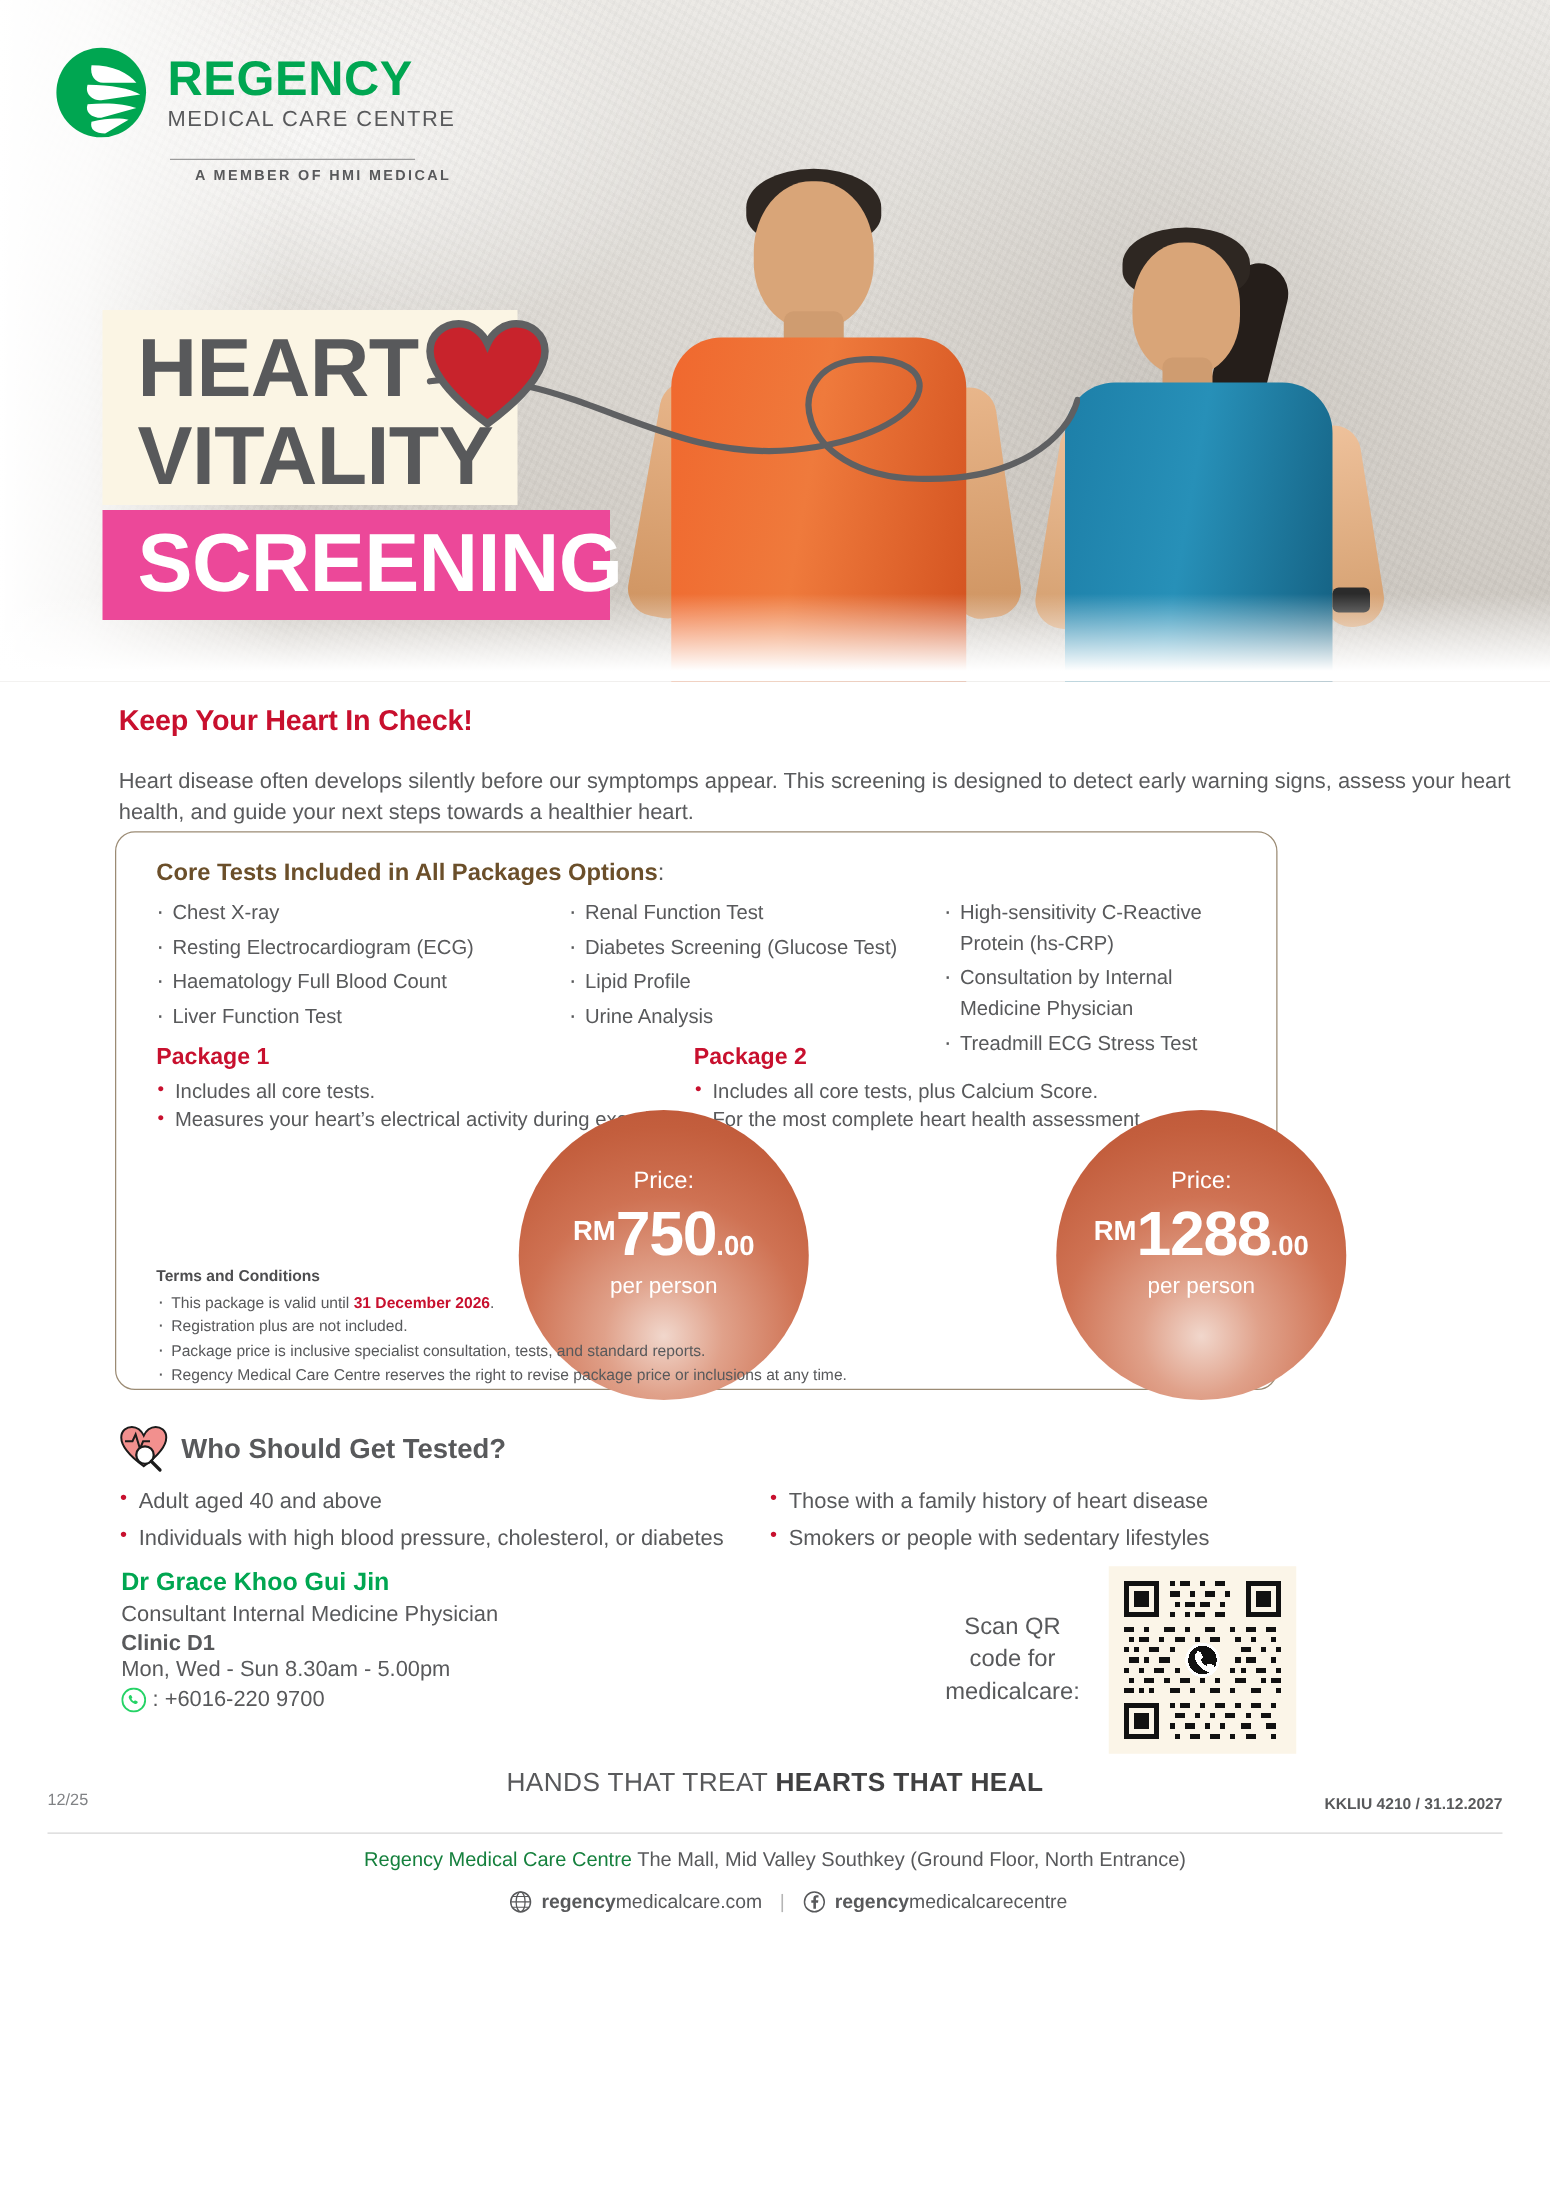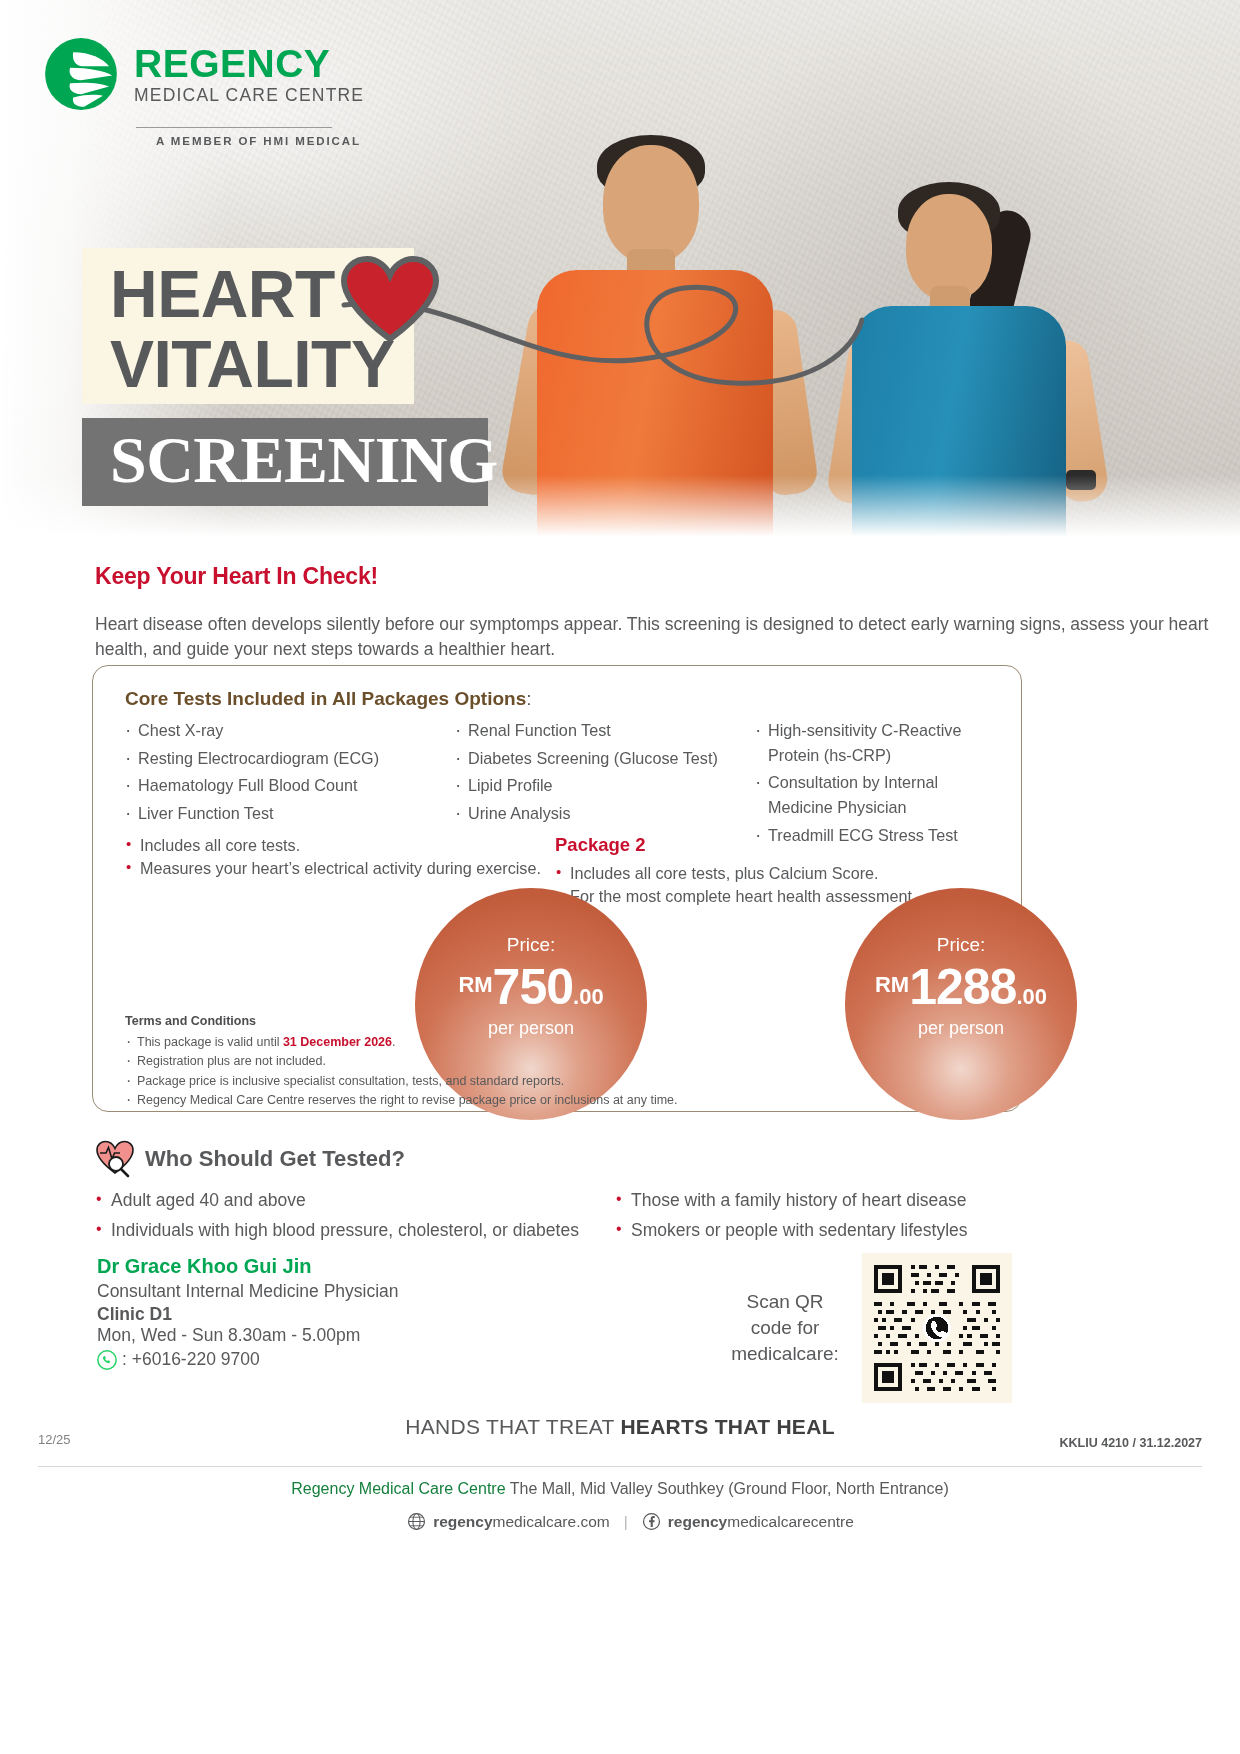--- a/index.html
+++ b/index.html
@@ -86,21 +86,21 @@
     font-size:17.5px; color:#58595b; letter-spacing:1.2px; margin-top:4px; line-height:1;
   }
   .logo-divider{ width:196px; height:1px; background:#9a9a9a; margin:14px 0 7px 94px; }
   .logo-member{ font-size:11.5px; color:#58595b; letter-spacing:1.9px; font-weight:bold; margin-left:114px;}
 
   
   .headline{ position:absolute; left:82px; top:248px; z-index:7; }
   .hl-cream{ background:#fbf5e4; padding:14px 30px 8px 28px; width:332px; }
   .hl-line{ font-size:66px; font-weight:bold; color:#58595b; line-height:.97; letter-spacing:-.5px; }
   .hl-line.two{ margin-top:6px; }
-  .hl-brown{ background:#737373; padding:10px 28px 14px 28px; width:406px; margin-top:14px;font-family:Liberation Serif, serif; }
+  .hl-brown{ background:#ec4899; padding:10px 28px 14px 28px; width:406px; margin-top:4px; }
   .hl-brown .hl-line{ color:#ffffff; }
   .heart-deco{ position:absolute; left:334px; top:250px; z-index:8; width:530px; height:150px;}
 
   
   .intro{ position:absolute; left:95px; top:563px; width:1120px; }
   .intro h2{ font-size:23px; font-weight:bold; color:#c8102e; margin-bottom:22px; letter-spacing:-.2px;}
   .intro p{ font-size:17.5px; line-height:1.45; color:#595a5c; }
 
   
   .core-box{
@@ -158,21 +158,21 @@
   .who-cols li:before{ content:"•"; position:absolute; left:1px; top:-1px; color:#c8102e; font-size:16px;}
 
   
   .doctor{ position:absolute; left:97px; top:1255px; }
   .doctor .dname{ font-size:20px; font-weight:bold; color:#00a651; margin-bottom:3px; }
   .doctor .drole{ font-size:17.5px; color:#58595b; }
   .doctor .dclinic{ font-size:17.5px; font-weight:bold; color:#58595b; margin-top:2px;}
   .doctor .dhours{ font-size:17.5px; color:#58595b; }
   .doctor .dphone{ font-size:17.5px; color:#58595b; display:flex; align-items:center; gap:5px; margin-top:3px;}
 
-  .qr-area{ position:absolute; left:730px; top:1253px; display:flex; align-items:center; gap:22px; }
+  .qr-area{ position:absolute; left:755px; top:1253px; display:flex; align-items:center; gap:22px; }
   .qr-text{ font-size:19px; color:#58595b; line-height:1.38; text-align:center; width:110px;}
   .qr-code{ width:150px; height:150px; background:#fbf5e8; padding:8px; position:relative; }
 
   
   .tagline{ position:absolute; left:0; top:1415px; width:1240px; text-align:center;
      font-size:21px; color:#58595b; letter-spacing:.3px; }
   .tagline b{ font-weight:bold; color:#404041; }
   .code-left{ position:absolute; left:38px; top:1432px; font-size:13px; color:#808285; }
   .code-right{ position:absolute; right:38px; top:1436px; font-size:12.5px; color:#58595b; font-weight:bold;}
   .foot-rule{ position:absolute; left:38px; top:1466px; width:1164px; height:1px; background:#d6d6d6;}
@@ -277,20 +277,21 @@
     </ul>
     <ul class="col c3">
       <li>High-sensitivity C-Reactive Protein (hs-CRP)</li>
       <li>Consultation by Internal Medicine Physician</li>
       <li>Treadmill ECG Stress Test</li>
     </ul>
   </div>
 
   <div class="pkg-wrap">
     <div class="pkg">
+      <h3>Package 1</h3>
       <ul>
         <li>Includes all core tests.</li>
         <li>Measures your heart’s electrical activity during exercise.</li>
       </ul>
     </div>
     <div class="pkg">
       <h3>Package 2</h3>
       <ul>
         <li>Includes all core tests, plus Calcium Score.</li>
         <li>For the most complete heart health assessment.</li>

